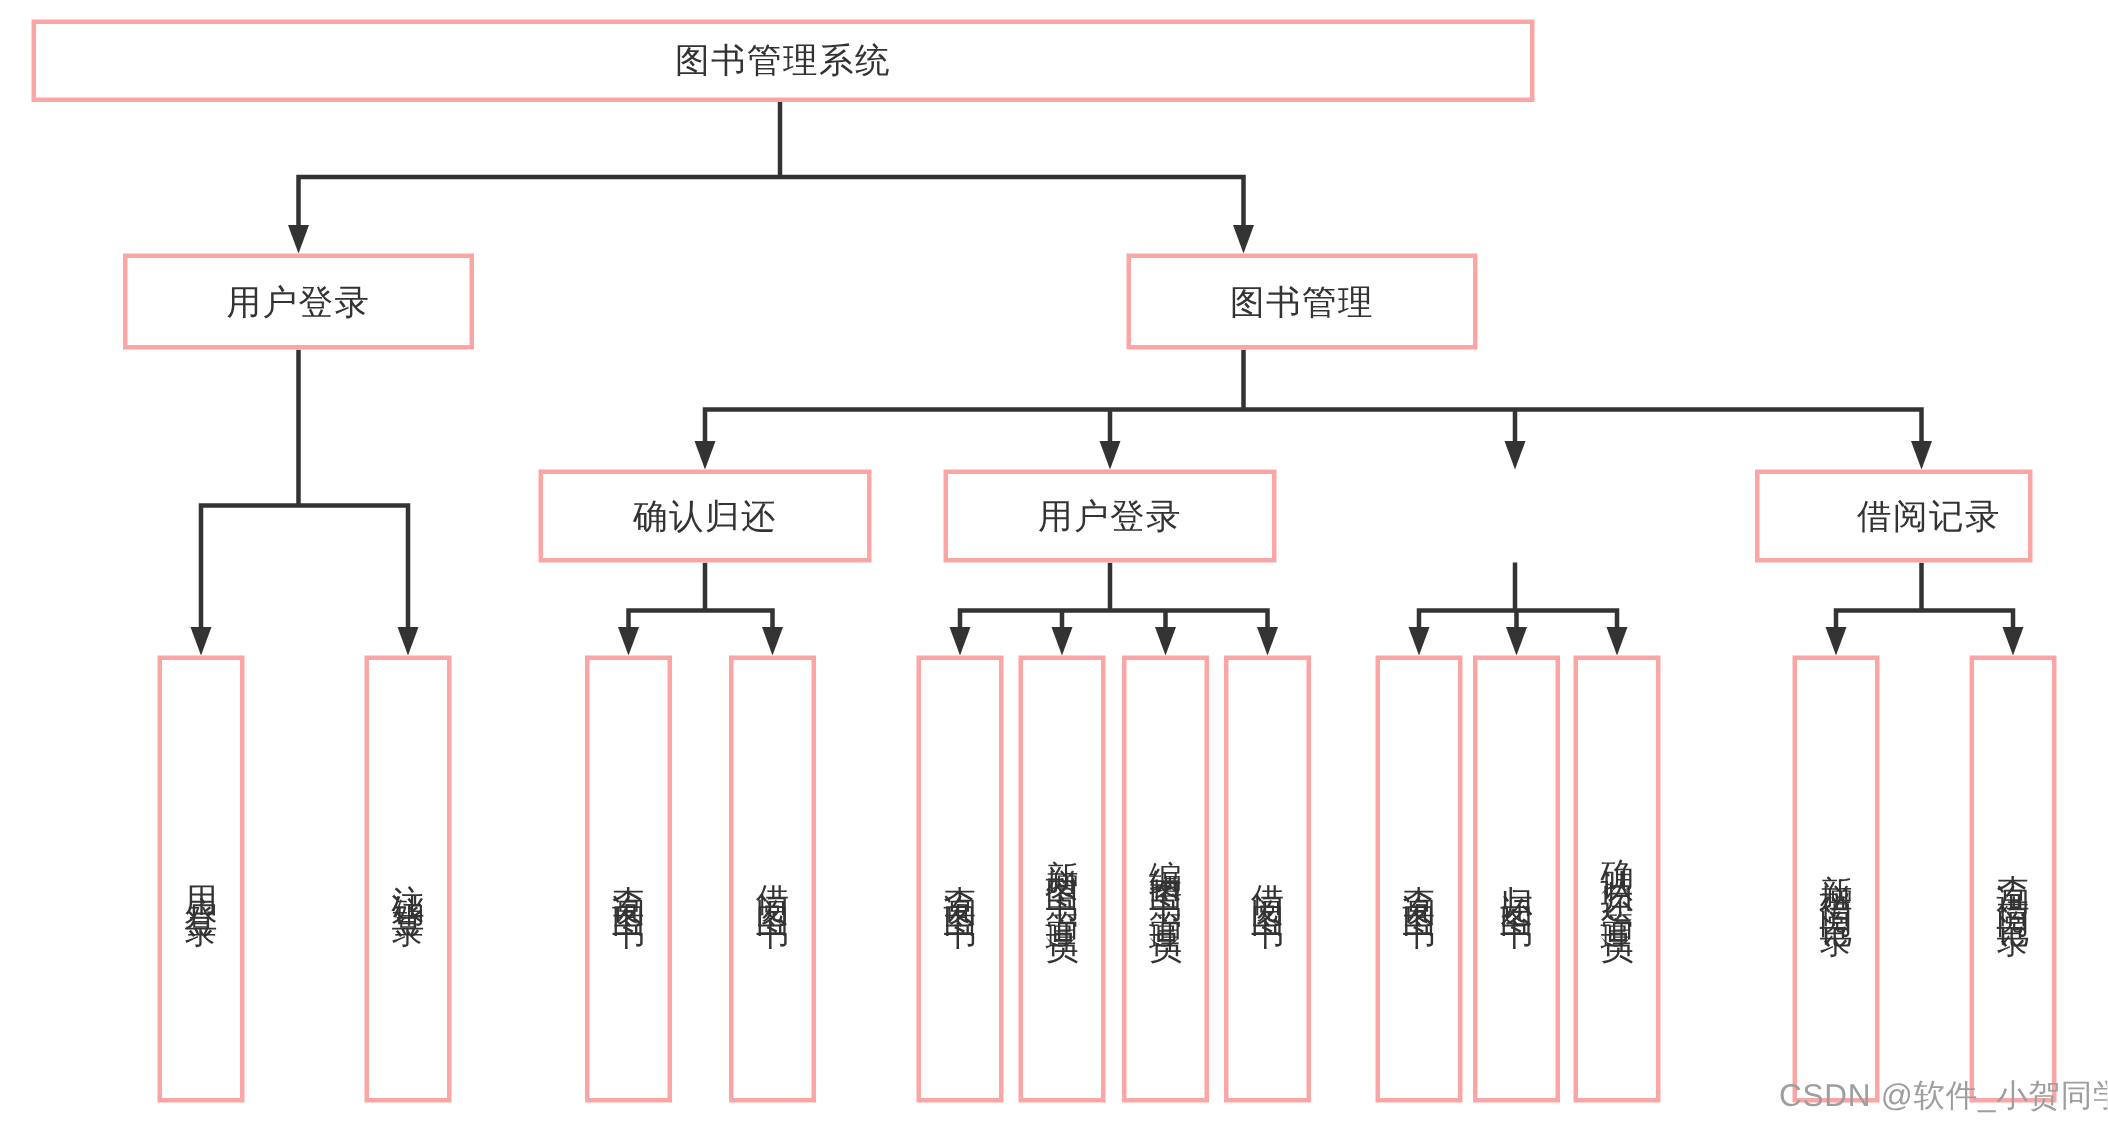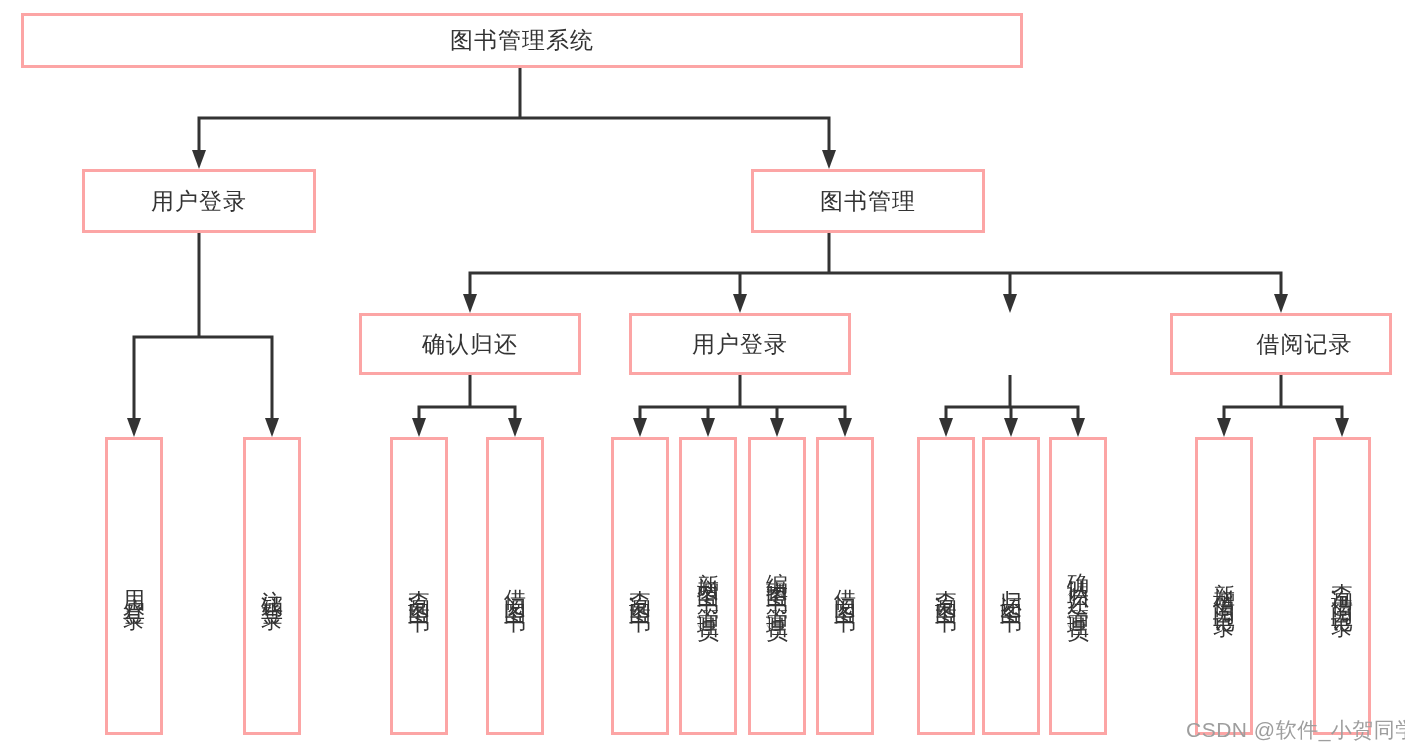--- a/index.html
+++ b/index.html
@@ -116,21 +116,21 @@
   <div class="box" style="left:712px; top:169px; width:234px; height:64px;margin-left:39px;">
     <span class="label-h">图书管理</span>
   </div>
 
   <div class="box" style="left:359px; top:313px; width:222px; height:62px;">
     <span class="label-h">确认归还</span>
   </div>
   <div class="box" style="left:629px; top:313px; width:222px; height:62px;">
     <span class="label-h">用户登录</span>
   </div>
-  <div class="box" style="left:1170px; top:313px; width:222px; height:62px;padding-left:47px;">
+  <div class="box" style="left:1170px; top:313px; width:185px; height:62px;padding-left:47px;">
     <span class="label-h">借阅记录</span>
   </div>
 
   <div class="box" style="left:105px; top:437px; width:58px; height:298px;">
     <span class="label-v">用户登录</span>
   </div>
   <div class="box" style="left:243px; top:437px; width:58px; height:298px;">
     <span class="label-v">注销登录</span>
   </div>
 

